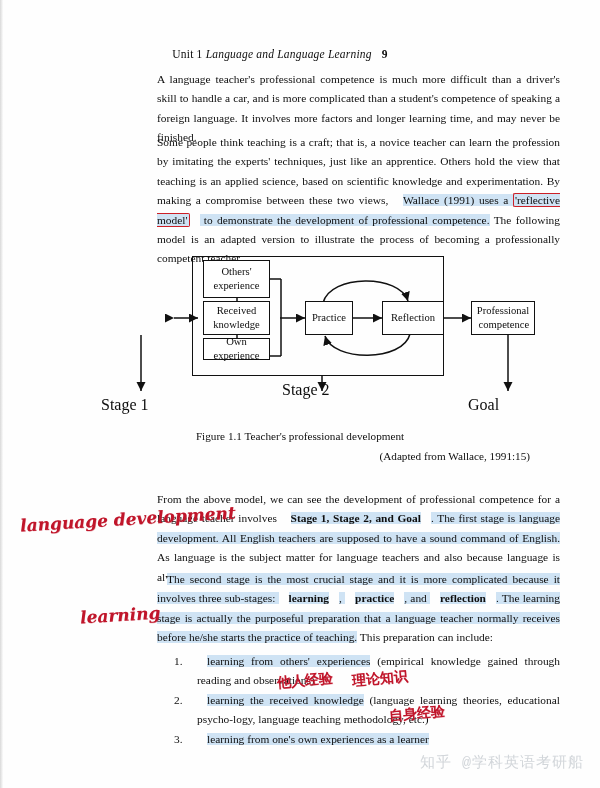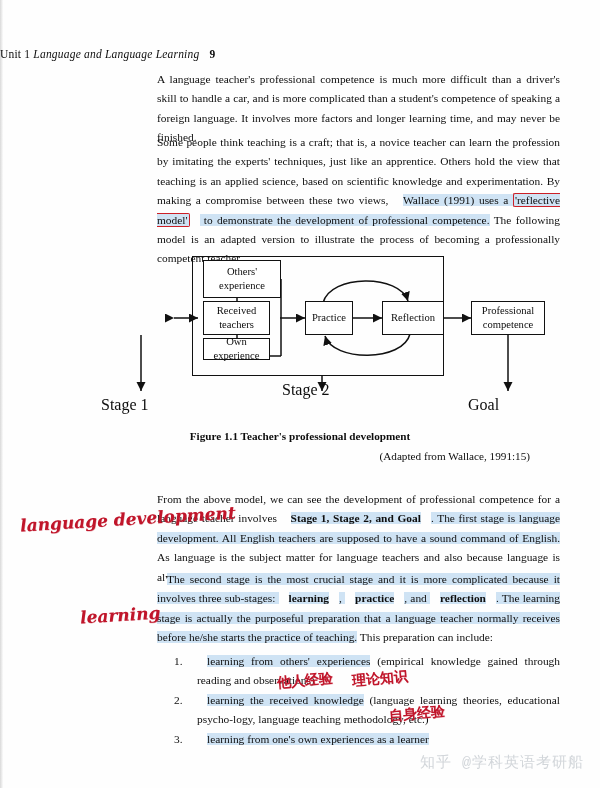--- a/index.html
+++ b/index.html
@@ -11,21 +11,21 @@
   }
   .page{position:absolute;inset:0;background:#fefefe;}
   .page::before{
     content:"";position:absolute;left:0;top:0;bottom:0;width:3px;
     background:linear-gradient(to right,#d9d9d9,#fbfbfb);
   }
 
   
   .runhead{
     position:absolute;left:0;right:40px;top:48px;
-    text-align:left;font-size:11.5px;letter-spacing:.2px;
+    text-align:center;font-size:11.5px;letter-spacing:.2px;
   }
   .runhead .unit{font-style:normal;}
   .runhead .title{font-style:italic;}
   .runhead .pno{font-weight:bold;margin-left:7px;}
 
   
   .col{position:absolute;left:157px;width:403px;}
   p.body{
     margin:0 0 13px 0;font-size:11.4px;line-height:19.4px;
     text-align:justify;text-justify:inter-word;
@@ -46,21 +46,21 @@
     box-sizing:border-box;
   }
   .stage2-frame{position:absolute;border:1.6px solid #111;box-sizing:border-box;}
   .stlabel{
     position:absolute;font-size:16px;font-weight:normal;text-align:left;
   }
   .figure svg{position:absolute;left:0;top:0;overflow:visible;}
 
   .fcap{
     position:absolute;left:0;right:0;top:430px;text-align:center;
-    font-size:11.2px;font-weight:bold;
+    font-size:11.2px;font-weight:normal;
   }
   .fsrc{
     position:absolute;left:0;right:70px;top:450px;text-align:right;
     font-size:11.2px;
   }
 
   
   ol.items{
     margin:0;padding:0;list-style:none;font-size:11.4px;line-height:19.4px;
   }
@@ -145,44 +145,44 @@
 
         <line x1="141" y1="89" x2="141" y2="145" marker-end="url(#ah)"></line>
         <line x1="322" y1="130" x2="322" y2="145" marker-end="url(#ah)"></line>
         <line x1="508" y1="89" x2="508" y2="145" marker-end="url(#ah)"></line>
       </g>
     </svg>
 
     <div class="stage2-frame" style="left:192px;top:10px;width:252px;height:120px;"></div>
 
 
-    <div class="fbox" style="left:203px;top:14px;width:78px;height:38px;">
+    <div class="fbox" style="left:203px;top:14px;width:67px;height:38px;">
       <span style="white-space:pre-line;">Others'
 experience</span>
     </div>
 
     <div class="fbox" style="left:203px;top:55px;width:67px;height:34px;">
       <span style="white-space:pre-line;">Received
-teachers</span>
+knowledge</span>
     </div>
 
     <div class="fbox" style="left:203px;top:92px;width:67px;height:22px;">
       <span style="white-space:pre-line;">Own
 experience</span>
     </div>
 
     <div class="fbox" style="left:305px;top:55px;width:48px;height:34px;">
       <span>Practice</span>
     </div>
 
     <div class="fbox" style="left:382px;top:55px;width:62px;height:34px;">
       <span>Reflection</span>
     </div>
 
-    <div class="fbox" style="left:471px;top:55px;width:74px;height:34px;">
+    <div class="fbox" style="left:471px;top:55px;width:64px;height:34px;text-align:right;">
       <span style="white-space:pre-line;">Professional
 competence</span>
     </div>
 
     <div class="stlabel" style="left:101px;top:150px;width:80px;">Stage 1</div>
     <div class="stlabel" style="left:282px;top:135px;width:80px;">Stage 2</div>
     <div class="stlabel" style="left:468px;top:150px;width:80px;">Goal</div>
   </div>
 
   <div class="fcap">Figure 1.1  Teacher's professional development</div>

